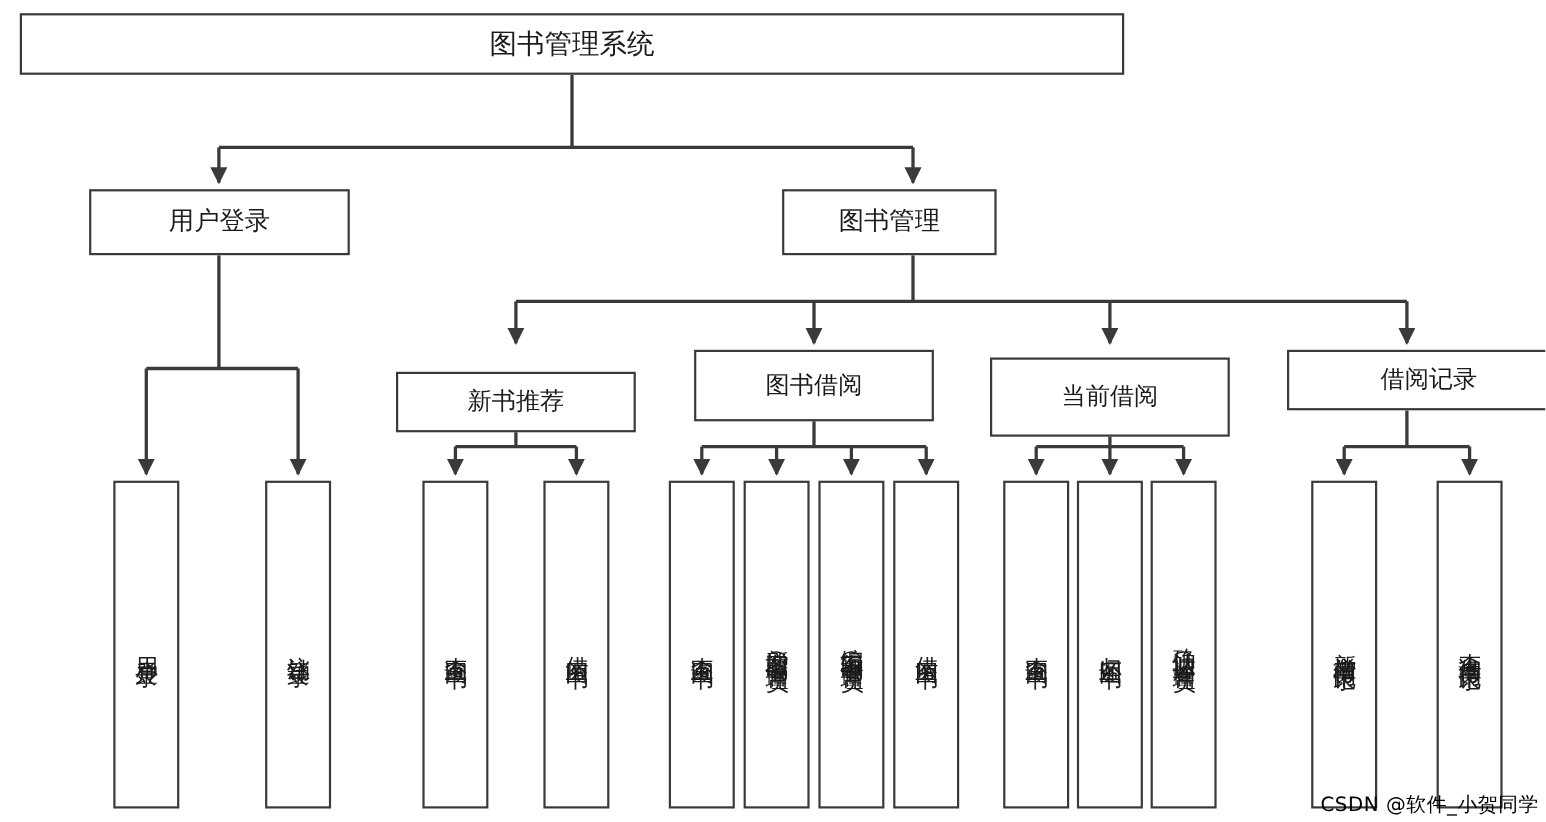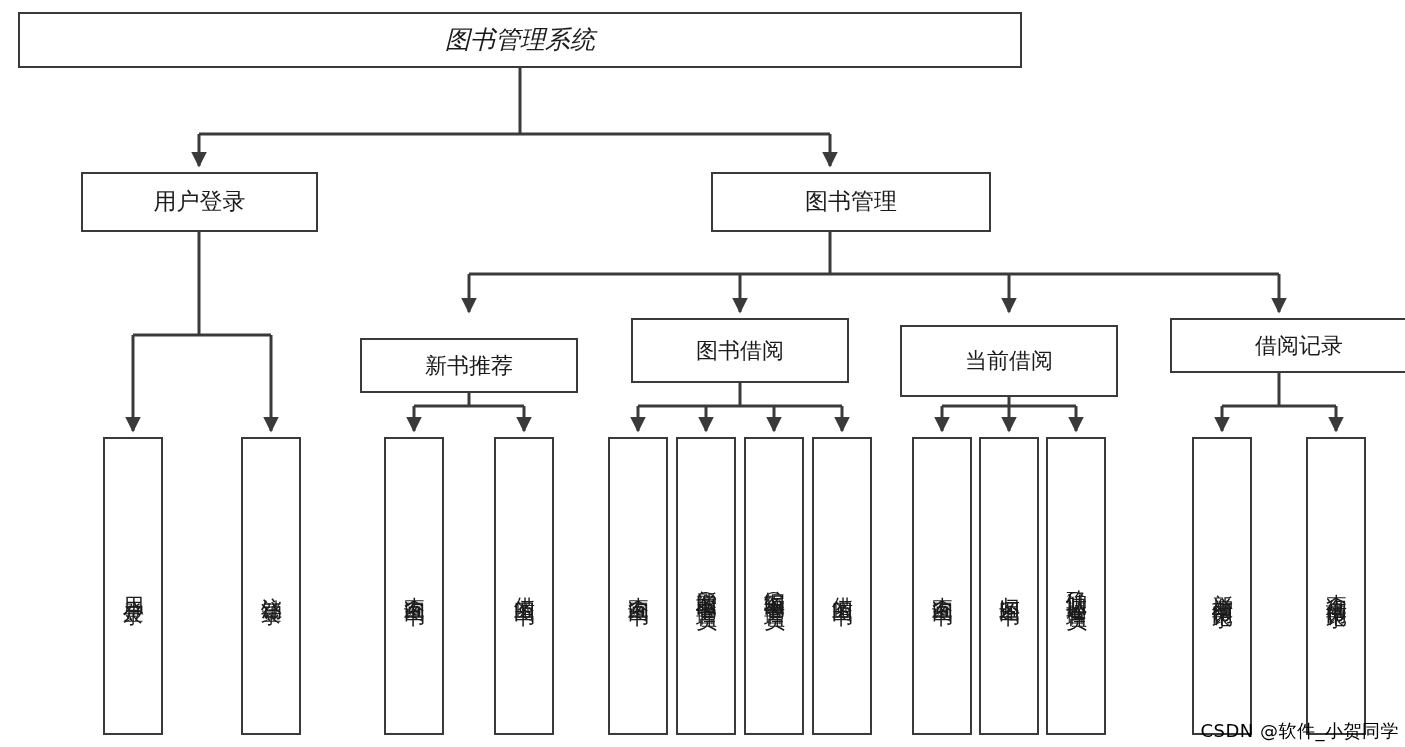--- a/index.html
+++ b/index.html
@@ -118,28 +118,28 @@
       <path d="M 1009 406 L 1009 431" marker-end="url(#arrow)"></path>
       <path d="M 1076 406 L 1076 431" marker-end="url(#arrow)"></path>
 
       <path d="M 1279 373 L 1279 406"></path>
       <path d="M 1222 406 L 1336 406"></path>
       <path d="M 1222 406 L 1222 431" marker-end="url(#arrow)"></path>
       <path d="M 1336 406 L 1336 431" marker-end="url(#arrow)"></path>
     </g>
   </svg>
 
-  <div class="node level-0" style="left:18px; top:12px; width:1004px; height:56px;font-style:italic;">
+  <div class="node level-0" style="left:18px; top:12px; width:1004px; height:56px;">
     <span class="node-label">图书管理系统</span>
   </div>
 
   <div class="node level-1" style="left:81px; top:172px; width:237px; height:60px;">
     <span class="node-label">用户登录</span>
   </div>
-  <div class="node level-1" style="left:711px; top:172px; width:280px; height:60px;text-align:right;">
+  <div class="node level-1" style="left:711px; top:172px; width:195px; height:60px;text-align:right;">
     <span class="node-label">图书管理</span>
   </div>
 
   <div class="node level-2" style="left:360px; top:318px; width:218px; height:55px;margin-top:20px;">
     <span class="node-label">新书推荐</span>
   </div>
   <div class="node level-2" style="left:631px; top:318px; width:218px; height:65px;">
     <span class="node-label">图书借阅</span>
   </div>
   <div class="node level-2" style="left:900px; top:325px; width:218px; height:72px;">

